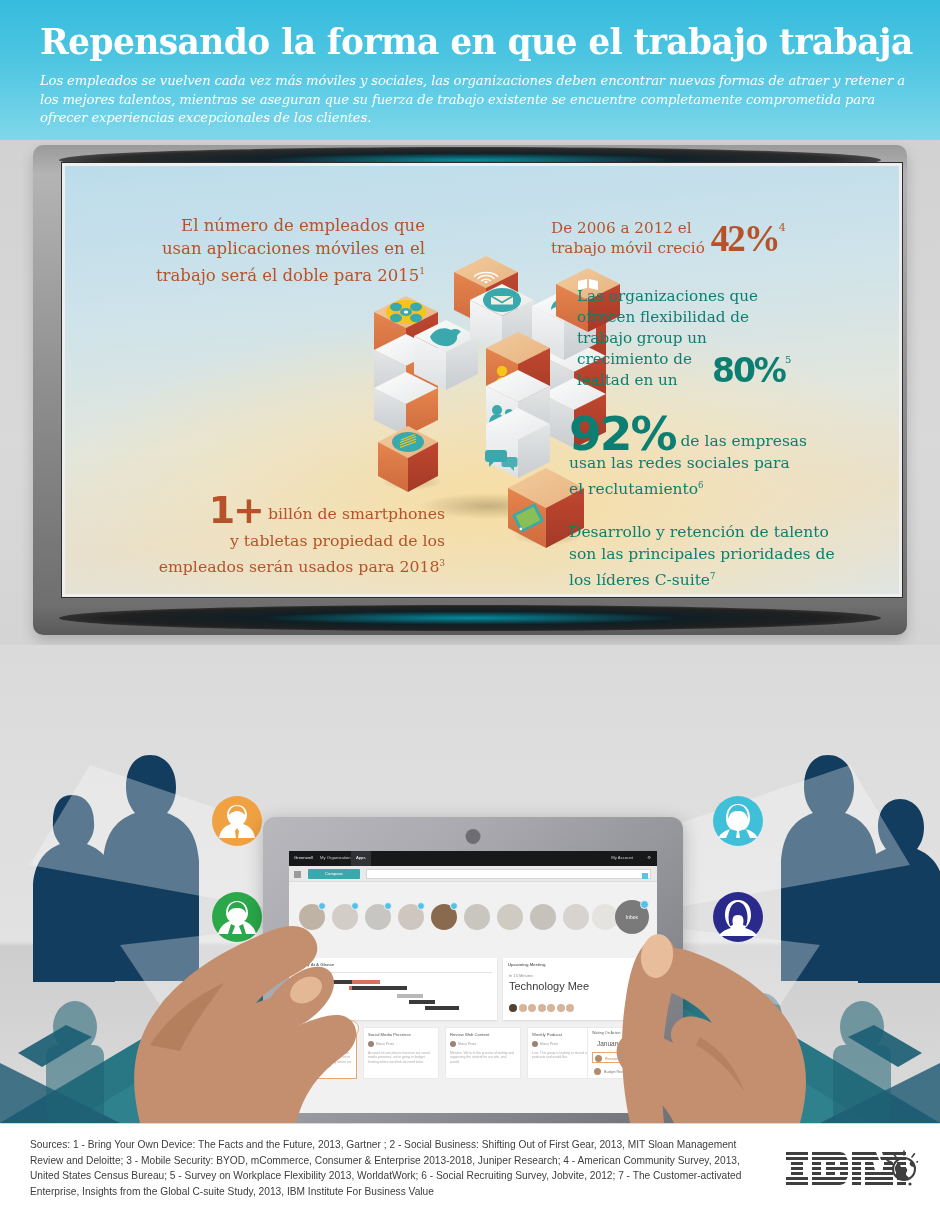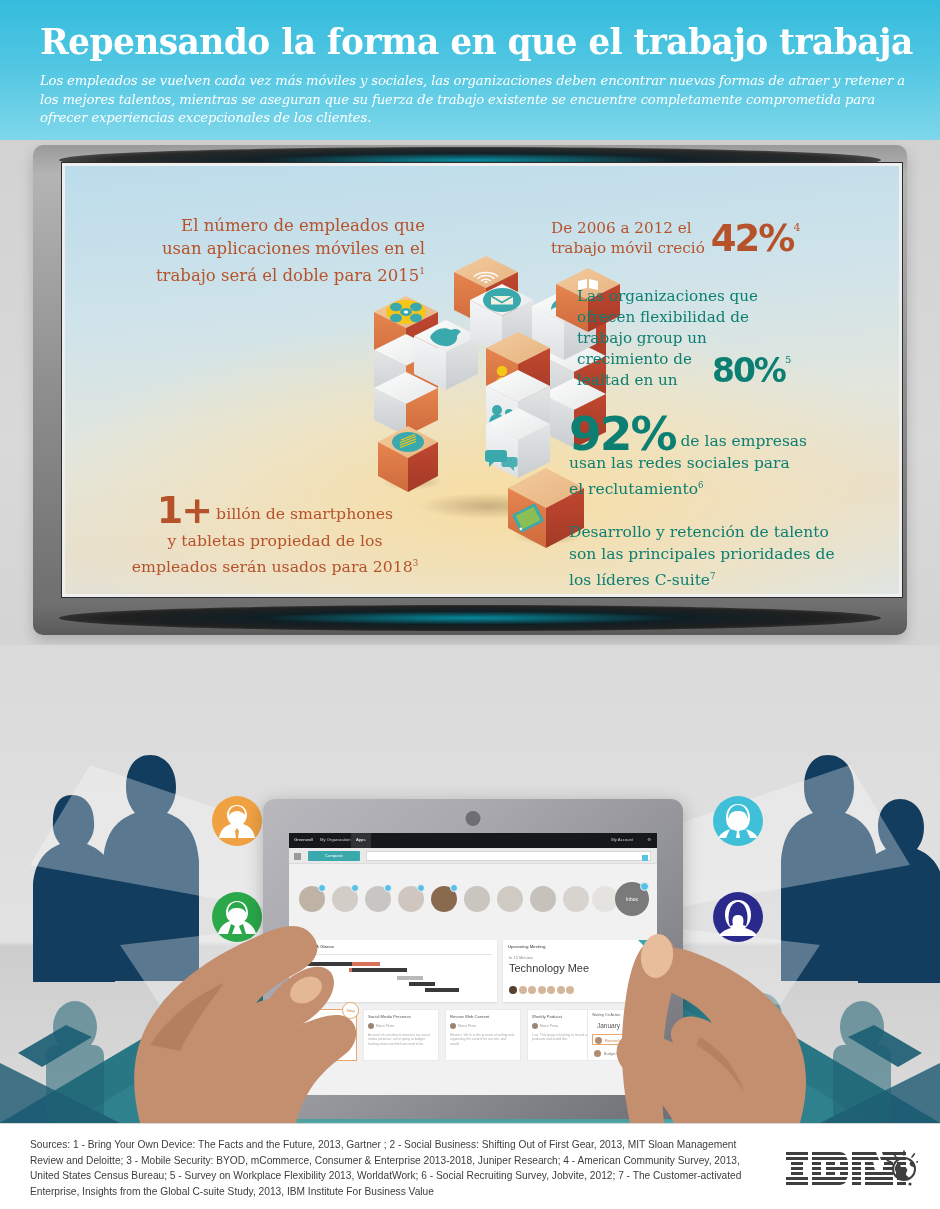--- a/index.html
+++ b/index.html
@@ -103,30 +103,30 @@
     font-size: 16.5px; line-height: 23px;
   }
   #stat-2 {
     left: 55px; top: 182px; width: 320px;
     text-align: center;
     font-size: 15.7px; line-height: 22px;
   }
   #stat-2 .big { font-size: 38px; line-height: 40px; }
   #stat-3 {
     left: 40px; top: 325px; width: 340px;
-    text-align: center;
+    text-align: right;
     font-size: 15.7px; line-height: 23px;
   }
   #stat-3 .big { font-size: 38px; line-height: 38px; }
   #stat-4 {
     right: 48px; top: 52px; width: 300px;
     text-align: left;
     font-size: 15.2px; line-height: 20px;
   }
-  #stat-4 .big { font-size: 37px; line-height: 37px; }
+  #stat-4 .big { font-size: 37px; line-height: 37px; font-family: Liberation Serif, serif; }
   #stat-5 {
     right: 30px; top: 120px; width: 292px;
     text-align: left;
     font-size: 15.2px; line-height: 21px;
   }
   #stat-5 .big { font-size: 33px; line-height: 33px; }
   #stat-6 {
     right: 30px; top: 250px; width: 300px;
     text-align: left;
     font-size: 15.5px; line-height: 22px;
@@ -152,21 +152,21 @@
     left: 0; top: 645px;
     width: 940px; height: 478px;
     overflow: hidden;
     background: linear-gradient(180deg, #d9d9d9 0%, #dcdcdc 35%, #cfcfcf 42%, #e0e0e0 60%, #d6d6d6 100%);
   }
   #room svg { position: absolute; left: 0; top: 0; }
 
   
   #tablet {
     position: absolute;
-    left: 263px; top: 154px;
+    left: 263px; top: 172px;
     width: 420px; height: 320px;
     background: linear-gradient(140deg, #b8b8bd 0%, #a9a9af 28%, #8f8f96 62%, #6e6e75 100%);
     border-radius: 12px 12px 0 0;
     box-shadow: 0 4px 18px rgba(0,0,0,0.25);
   }
   #tablet-cam {
     position: absolute;
     left: 50%; top: 12px;
     transform: translateX(-50%);
     width: 15px; height: 15px;

